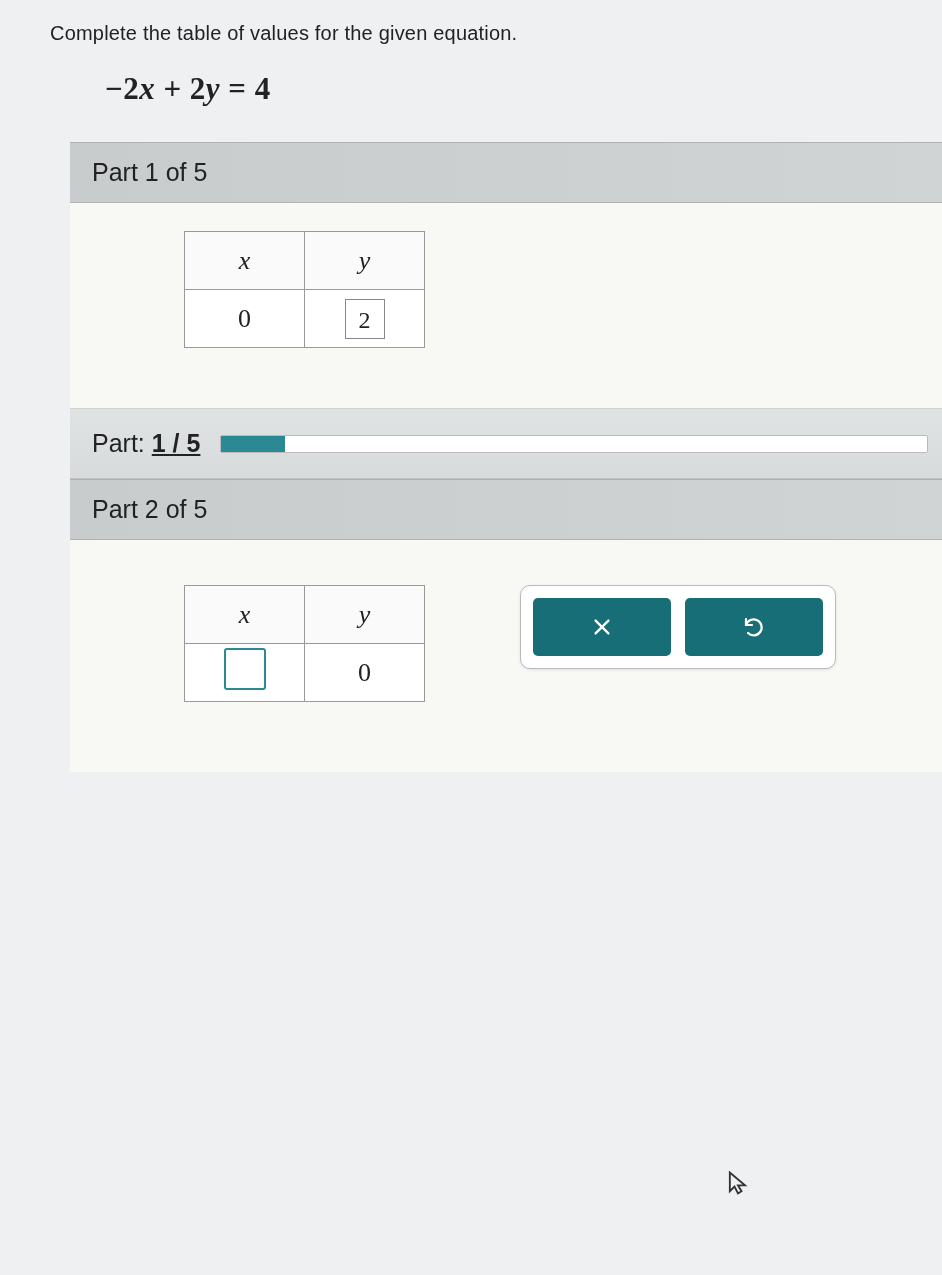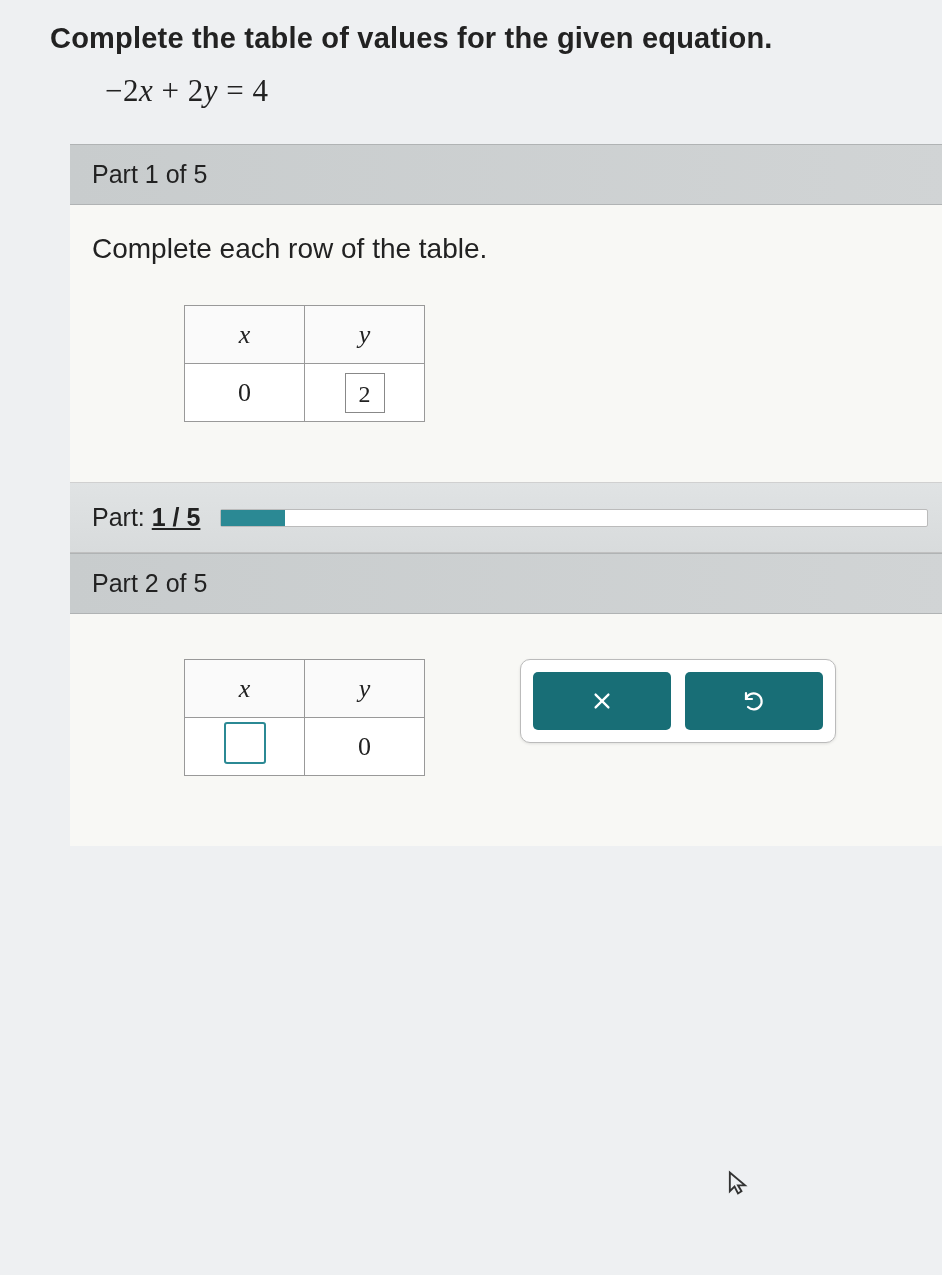--- a/index.html
+++ b/index.html
@@ -6,32 +6,33 @@
   body {
     font-family: -apple-system, BlinkMacSystemFont, 'Segoe UI', Arial, sans-serif;
     background: #eef0f2;
     width: 942px;
     height: 1275px;
     padding: 22px 0 0 50px;
     color: #222;
     position: relative;
   }
   .instruction {
-    font-size: 29px;
+    font-size: 20px;
     color: #222;
-    margin-bottom: 18px;
-    font-weight: 700;
+    margin-bottom: 26px;
+    font-weight: 400;
     letter-spacing: 0.2px;
   }
   .equation {
     font-size: 31px;
     font-family: 'Times New Roman', serif;
     margin-left: 55px;
     margin-bottom: 35px;
     letter-spacing: 0.5px;
+    font-weight: bold;
   }
   .panel-container {
     margin-left: 20px;
     width: 880px;
   }
   .part-header {
     background: linear-gradient(to right, #c8cccd 0%, #d1d4d5 100%);
     padding: 15px 22px;
     font-size: 25px;
     color: #222;
@@ -154,21 +155,20 @@
 
 <div class="equation">
   −2<i>x</i> + 2<i>y</i> = 4
 </div>
 
 <div class="panel-container">
 
   <div class="part-header">Part 1 of 5</div>
 
   <div class="part-body">
-    <div class="body-text">Complete each row of the table.</div>
     <table class="xy-table">
       <tbody>
           <tr>
         <th>x</th>
         <th>y</th>
       </tr>
       <tr>
         <td>0</td>
         <td>
           <span class="answer-box">2</span>

